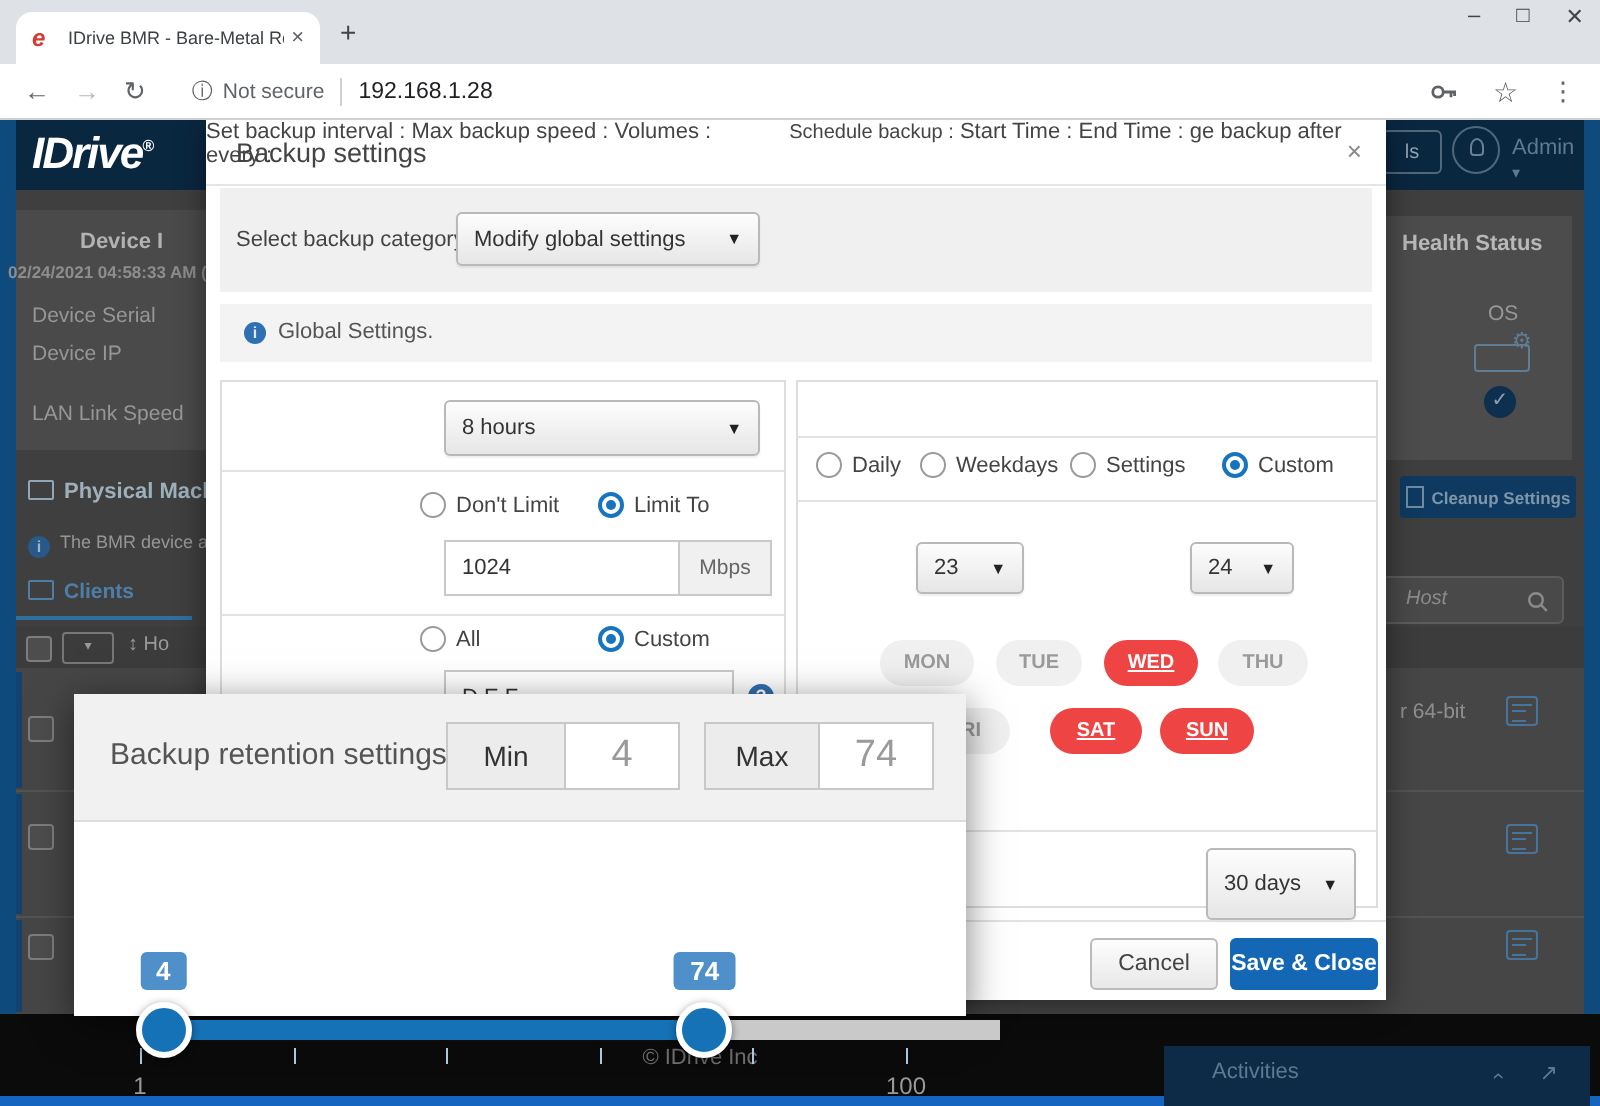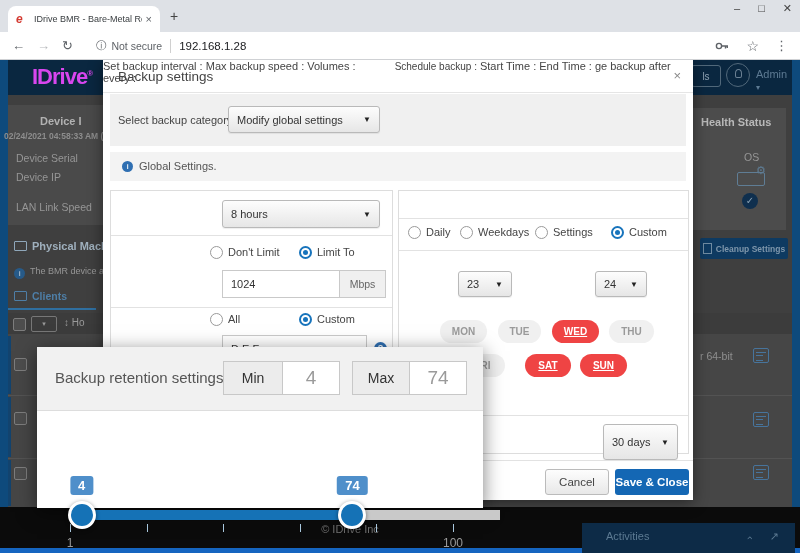--- a/index.html
+++ b/index.html
@@ -17,21 +17,21 @@
   .navglyph.dis{color:#b8babd;}
   .omni{display:flex;align-items:center;margin-left:18px;flex:1;}
   .osec{font-size:10.5px;color:#5f6368;margin-left:5px;}
   .odiv{width:1px;height:14px;background:#d0d0d0;margin:0 8px;}
   .ourl{font-size:11.5px;color:#202124;}
   .abicons{display:flex;align-items:center;gap:16px;margin-right:12px;}
   
   #page{position:absolute;left:0;top:60px;width:800px;height:493px;background:#3f3f3f;overflow:hidden;}
   .edge{position:absolute;top:0;bottom:0;width:8px;background:#0e4a7c;}
   #navbar{position:absolute;left:8px;right:8px;top:0;height:35px;background:#0a2740;}
-  #logo{position:absolute;left:24px;top:4px;font-size:22px;font-weight:bold;color:#d946ef;letter-spacing:-1px;}
+  #logo{position:absolute;left:8px;top:4px;font-size:22px;font-weight:bold;font-style:italic;color:#ffffff;letter-spacing:-1px;}
   #logo sup{font-size:8px;}
   .pillbtn{position:absolute;left:683px;top:5px;width:28px;height:20px;border:1px solid #51687a;border-radius:3px;color:#8fa3b3;font-size:10px;display:flex;align-items:center;justify-content:center;overflow:hidden;}
   .bulb{position:absolute;left:718px;top:3px;width:22px;height:22px;border:1px solid #51687a;border-radius:50%;}
   .bulb i{position:absolute;left:8px;top:5px;width:5px;height:7px;border:1px solid #6b8093;border-radius:50% 50% 2px 2px;}
   #admin{position:absolute;left:748px;top:8px;font-size:11px;color:#5d7econ;color:#5d7a92;}
   .panel{position:absolute;background:#4a4a4a;}
   .dimtxt{position:absolute;color:#969696;font-size:10.5px;white-space:nowrap;}
   .dimbold{position:absolute;color:#b2b2b2;font-size:11px;font-weight:bold;white-space:nowrap;overflow:hidden;}
   .cbx{position:absolute;width:11px;height:11px;border:1px solid #7d7d7d;border-radius:2px;background:#4d4d4d;}
   .rowline{position:absolute;left:8px;width:784px;height:1px;background:#535353;}
@@ -151,20 +151,27 @@
     <div class="dimbold" style="left:14px;top:180px;color:#9fb0bd;"><span class="mon"></span><span>Physical Machin</span></div>
     <div class="dimtxt" style="left:14px;top:206px;font-size:9px;"><i class="infodot" style="background:#275a88;color:#9db4c6;">i</i><span>The BMR device au</span></div>
     <div class="dimtxt" style="left:14px;top:230px;color:#4e7ea6;font-weight:bold;"><span class="mon" style="border-color:#4e7ea6;"></span><span>Clients</span></div>
     <div style="position:absolute;left:8px;top:248px;width:88px;height:2px;background:#2f6fa0;"></div>
 
     <div style="position:absolute;left:8px;top:253px;width:784px;height:21px;background:#3c3c3c;"></div>
     <div class="cbx" style="left:13px;top:258px;"></div>
     <div style="position:absolute;left:31px;top:256px;width:24px;height:14px;border:1px solid #777;border-radius:2px;color:#999;font-size:7px;text-align:center;line-height:14px;">▾</div>
     <div class="dimtxt" style="left:64px;top:257px;font-size:10px;color:#9a9a9a;"><span>↕</span> <span>Ho</span></div>
 
+    <div style="position:absolute;left:640px;top:228px;width:142px;height:24px;background:#494949;border:1px solid #5c5c5c;border-radius:3px;box-sizing:border-box;">
+      <span style="position:absolute;left:62px;top:5px;font-size:10px;font-style:italic;color:#8b8b8b;">Host</span>
+      <svg width="12" height="12" viewBox="0 0 12 12" style="position:absolute;right:6px;top:6px;">
+          <circle cx="5" cy="5" r="3.4" fill="none" stroke="#8b8b8b" stroke-width="1.2"></circle>
+          <path d="M7.6 7.6 L10.4 10.4" stroke="#8b8b8b" stroke-width="1.2"></path>
+        </svg>
+    </div>
 
     <div style="position:absolute;left:8px;top:274px;width:784px;height:173px;background:#464646;"></div>
     <div class="rowline" style="top:335px;"></div>
     <div class="rowline" style="top:398px;"></div>
     <div class="rowbar" style="left:8px;top:276px;height:58px;"></div>
     <div class="rowbar" style="left:8px;top:337px;height:60px;"></div>
     <div class="rowbar" style="left:8px;top:400px;height:46px;"></div>
     <div class="cbx" style="left:14px;top:298px;"></div>
     <div class="cbx" style="left:14px;top:352px;"></div>
     <div class="cbx" style="left:14px;top:407px;"></div>

